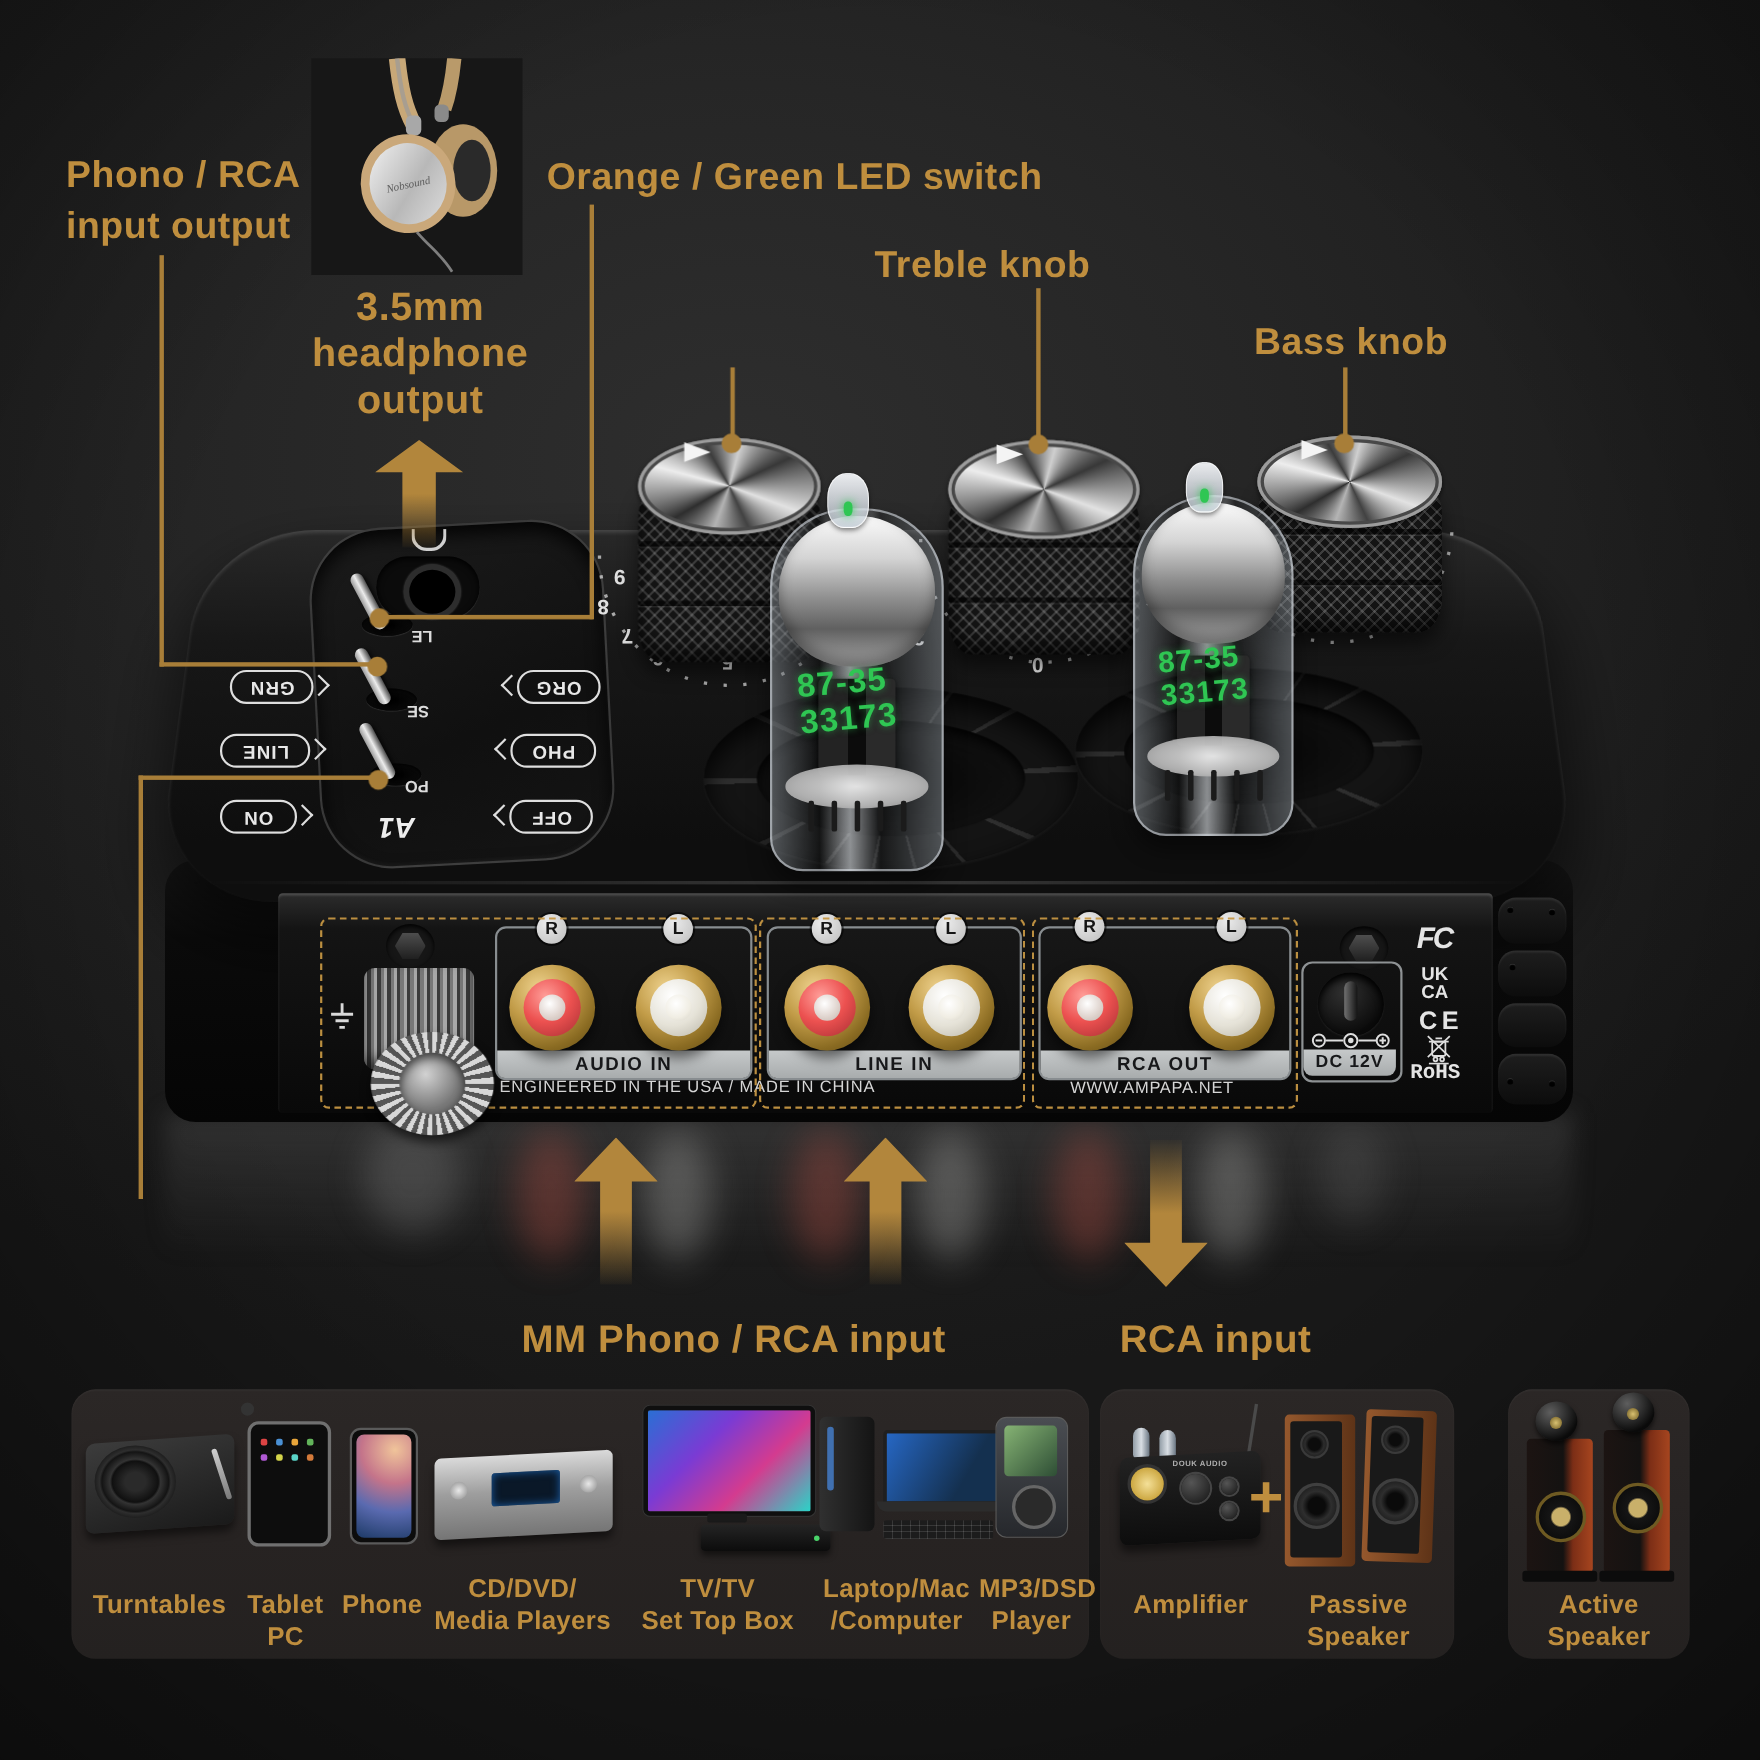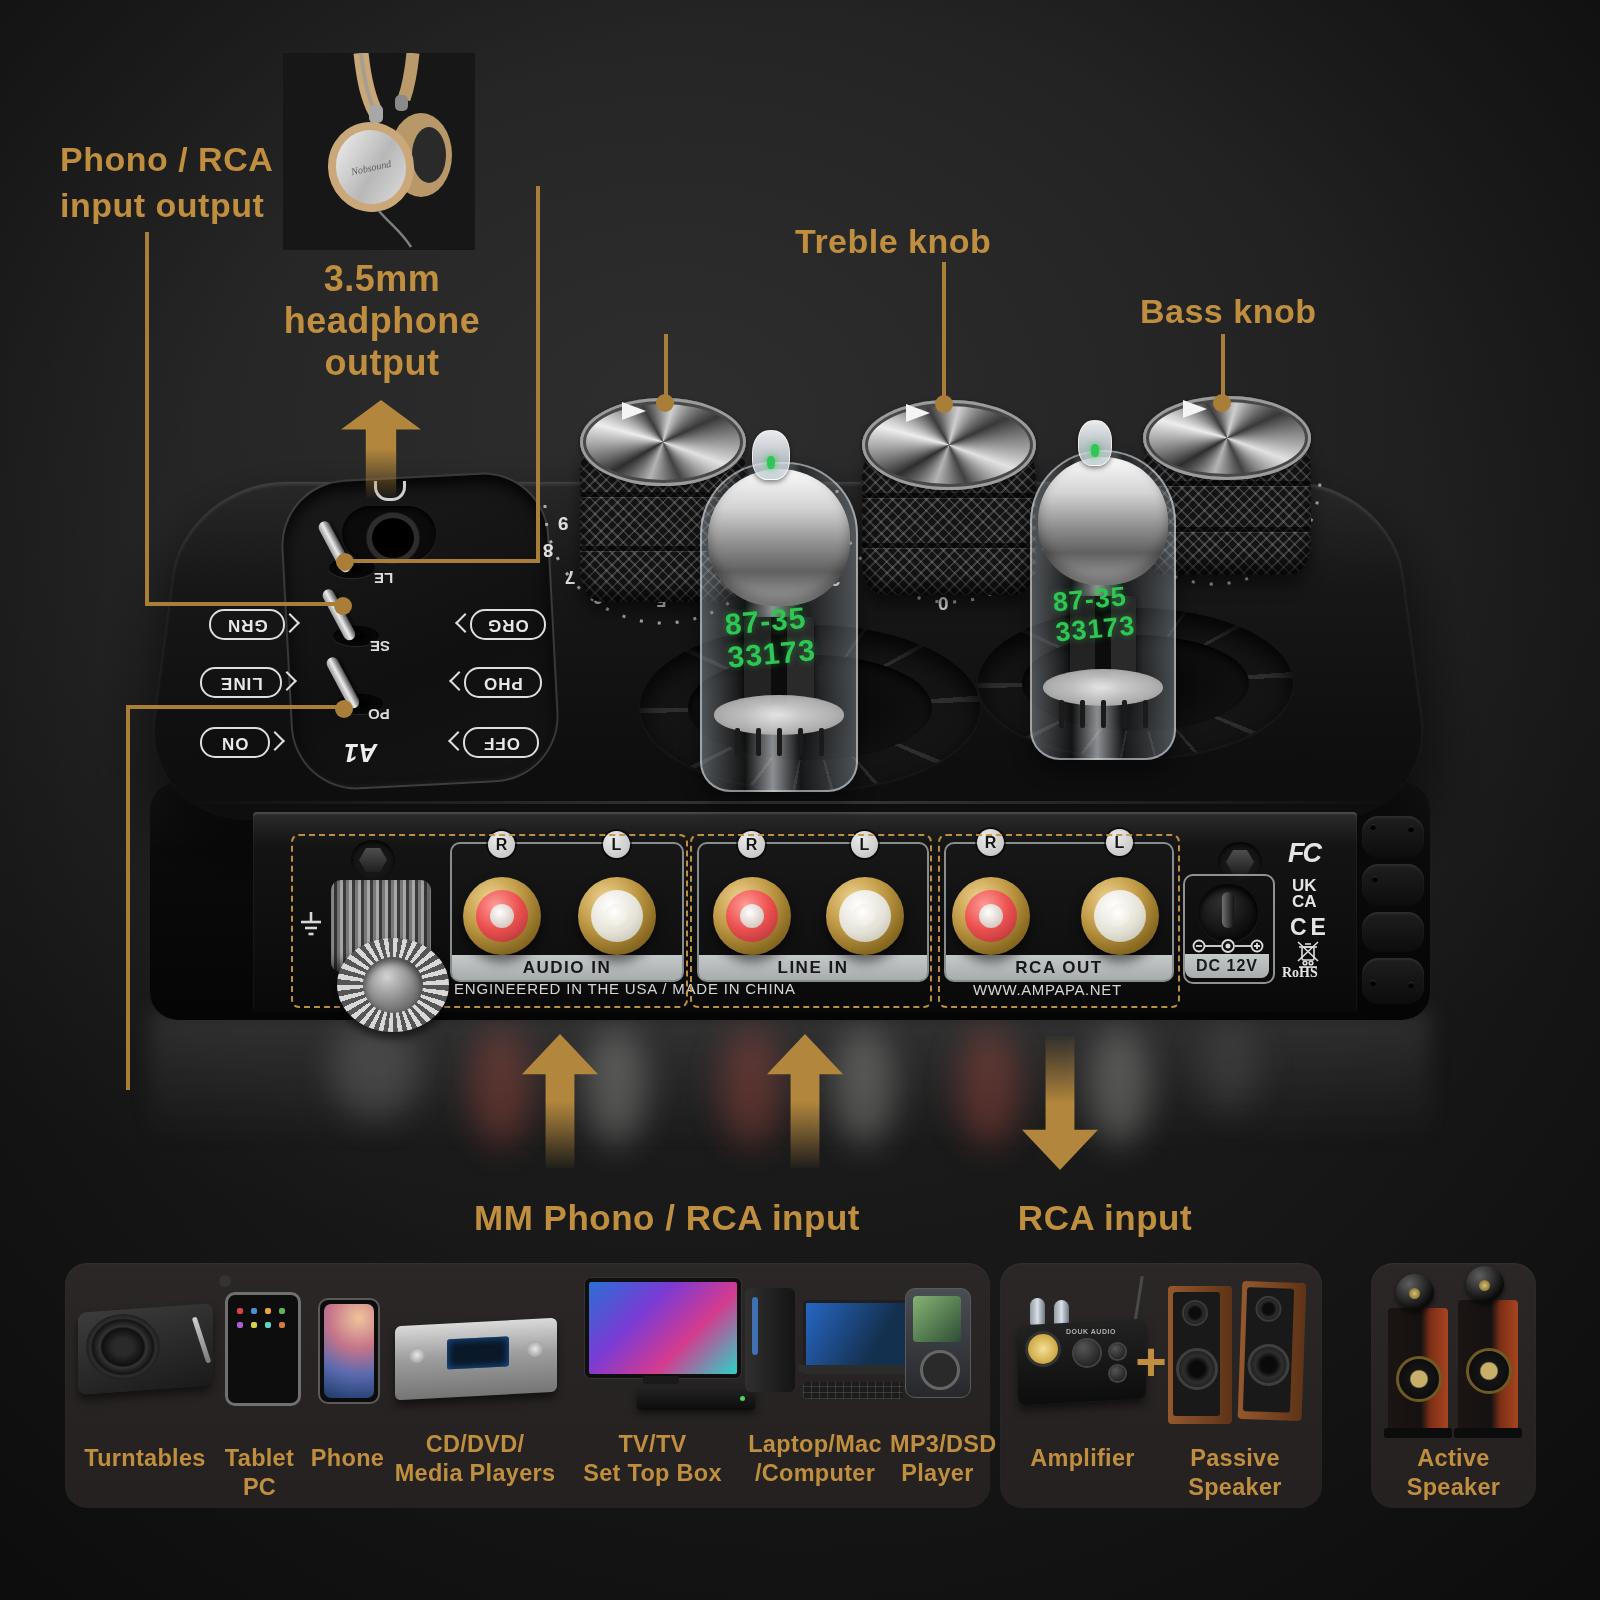--- a/index.html
+++ b/index.html
@@ -239,20 +239,21 @@
         <ellipse cx="88" cy="114" rx="43" ry="45" fill="#caa87a"></ellipse>
         <ellipse cx="88" cy="114" rx="35" ry="37" fill="url(#silver)"></ellipse>
         <text x="88" y="118" text-anchor="middle" font-size="10" font-style="italic" font-family="Liberation Serif, serif" fill="#5e5e5e">Nobsound</text>
       </g>
       <path d="M96 158 C108 172 118 178 128 194" stroke="#7e7e7e" stroke-width="2.5" fill="none"></path>
     </svg>
   </div>
 
   <div class="gold" style="left:60px;top:140px;">Phono / RCA</div>
   <div class="gold" style="left:60px;top:186px;">input output</div>
+  <div class="gold" style="left:497px;top:142px;">Orange / Green LED switch</div>
   <div class="gold" style="left:795px;top:222px;">Treble knob</div>
   <div class="gold" style="left:1140px;top:292px;">Bass knob</div>
   <div class="gold goldc" style="left:262px;top:258px;width:240px;font-size:36px;line-height:42px;">
     <div>3.5mm</div>
     <div>headphone</div>
     <div>output</div>
   </div>
   <div class="gold goldc" style="left:427px;top:1198px;width:480px;font-size:35px;">MM Phono / RCA input</div>
   <div class="gold goldc" style="left:960px;top:1198px;width:290px;font-size:35px;">RCA input</div>
 
@@ -510,21 +511,21 @@
     <g stroke="#ddd" stroke-width="1.6" fill="none">
       <rect x="6" y="7" width="12" height="13" rx="1.5"></rect>
         <path d="M3 7 H21"></path>
         <path d="M9 4 H15"></path>
       <circle cx="9" cy="23" r="1.8"></circle>
         <circle cx="15" cy="23" r="1.8"></circle>
       <path d="M2 2 L22 21 M22 2 L2 21"></path>
         <path d="M3 27 H21"></path>
     </g>
   </svg>
-  <div class="cert" style="left:1282px;top:966px;font-size:14px;font-family:Liberation Serif, serif;">RoHS</div>
+  <div class="cert" style="left:1282px;top:966px;font-size:19px;font-family:Liberation Mono, monospace;">RoHS</div>
 
   <div class="band"></div>
   <div class="refl" style="left:330px;top:1020px;width:90px;height:100px;background:rgba(160,160,160,.25);"></div>
   <div class="refl" style="left:470px;top:1028px;width:62px;height:118px;background:rgba(190,80,70,.35);"></div>
   <div class="refl" style="left:585px;top:1028px;width:62px;height:118px;background:rgba(200,200,195,.3);"></div>
   <div class="refl" style="left:720px;top:1028px;width:62px;height:118px;background:rgba(190,80,70,.35);"></div>
   <div class="refl" style="left:833px;top:1028px;width:62px;height:118px;background:rgba(200,200,195,.3);"></div>
   <div class="refl" style="left:958px;top:1028px;width:62px;height:118px;background:rgba(190,80,70,.35);"></div>
   <div class="refl" style="left:1088px;top:1028px;width:62px;height:118px;background:rgba(200,200,195,.3);"></div>
   <div class="refl" style="left:1200px;top:1022px;width:60px;height:90px;background:rgba(130,130,130,.2);"></div>

